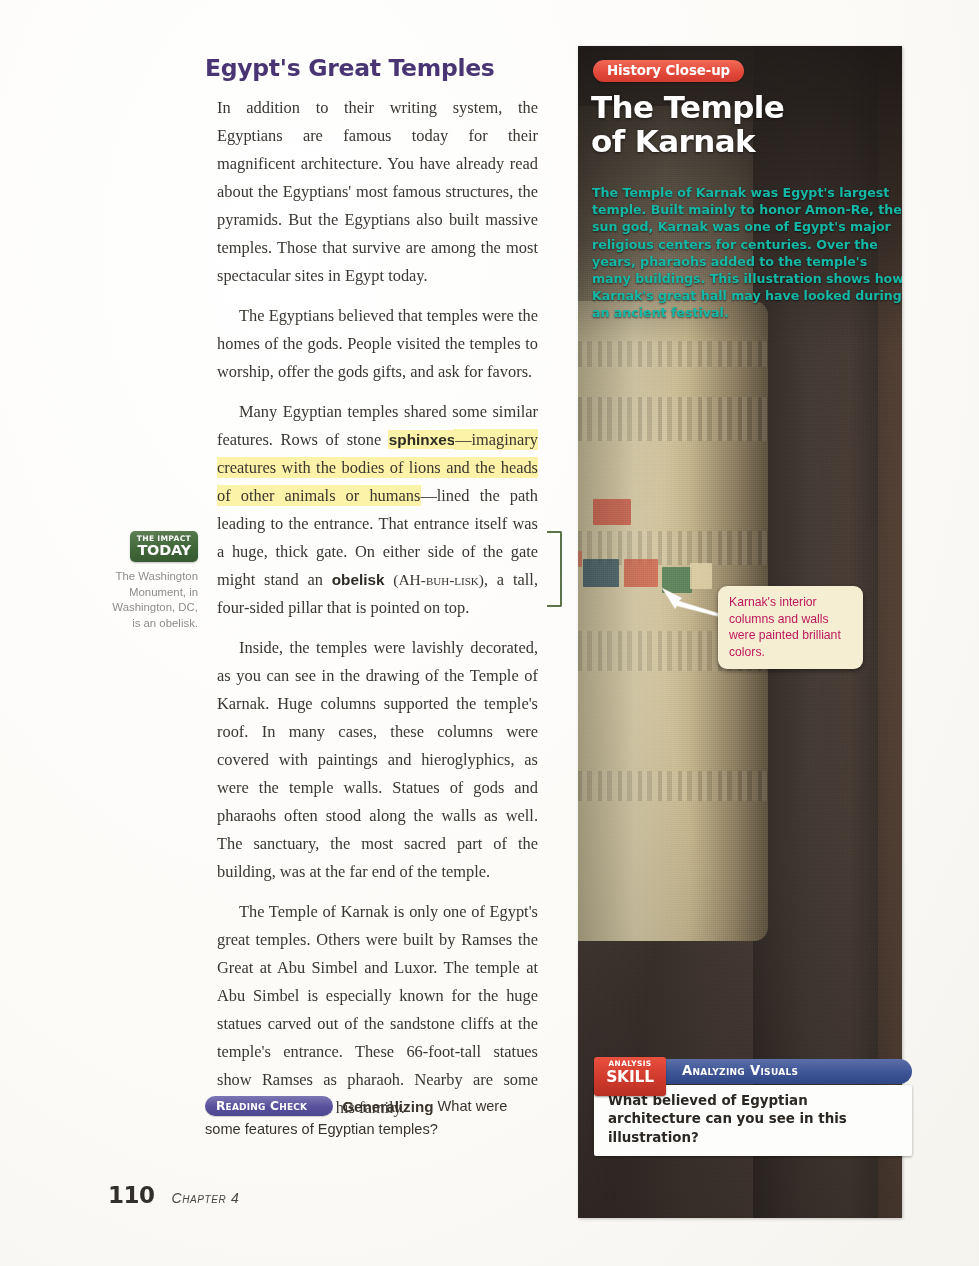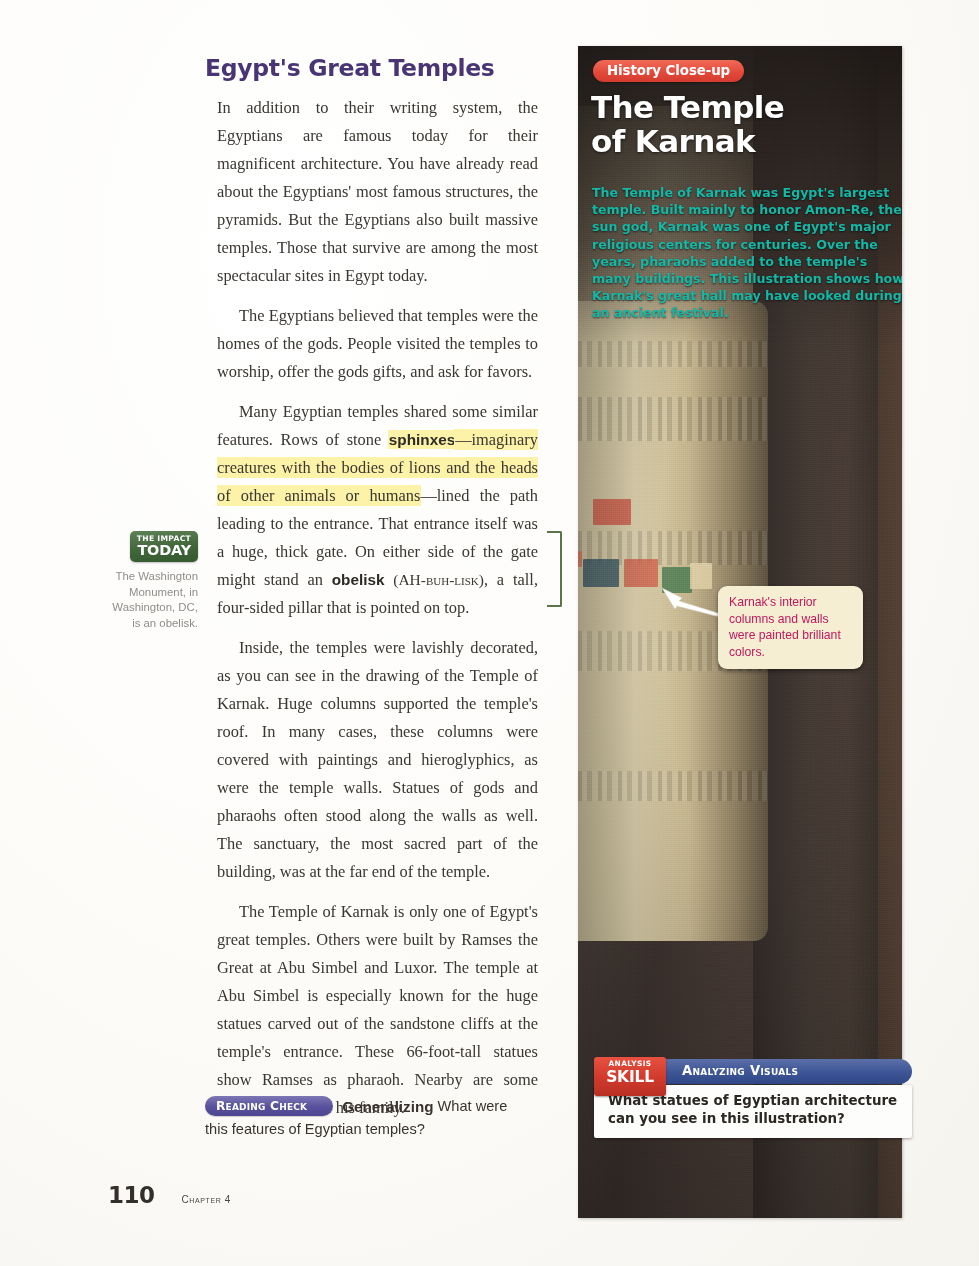--- a/index.html
+++ b/index.html
@@ -96,22 +96,22 @@
     font-family:"Liberation Sans",sans-serif;
     font-size:14.6px;color:#3a332c;line-height:22px;margin-top:2px;
   }
   
   .footer{position:absolute;left:108px;top:1182px;}
   .pg-num{
     font-family:"DejaVu Sans",sans-serif;font-weight:bold;font-size:23px;
     color:#33302b;letter-spacing:-.5px;
   }
   .pg-chap{
-    font-family:"Liberation Sans",sans-serif;font-size:10px;color:#4b4740;
-    font-variant:small-caps;letter-spacing:.6px;margin-left:27px;
+    font-family:"Liberation Sans",sans-serif;font-size:14px;color:#4b4740;
+    font-variant:small-caps;letter-spacing:.6px;margin-left:17px;font-style:italic;
   }
   
   .photo-panel{
     position:absolute;left:578px;top:46px;width:324px;height:1172px;
     overflow:hidden;
     background:#4a3f3a;
     box-shadow:1px 1px 3px rgba(0,0,0,.22);
   }
   
   .ph-base{
@@ -257,21 +257,21 @@
   <div class="impact">
     <div class="impact-badge">
       <span class="l1">THE IMPACT</span>
       <span class="l2">TODAY</span>
     </div>
     <div class="impact-cap">The Washington Monument, in Washington, DC, is an obelisk.</div>
   </div>
 
   <div class="reading-check">
     <span class="rc-pill">Reading Check</span><span class="rc-term">Generalizing</span><span class="rc-q">&nbsp;</span><span class="rc-q">What were</span>
-    <div class="rc-line2">this features of Egyptian temples?</div>
+    <div class="rc-line2">some features of Egyptian temples?</div>
   </div>
 
   <div class="footer">
     <span class="pg-num">110</span><span class="pg-chap">Chapter 4</span>
   </div>
 
   <div class="photo-panel">
     <div class="ph-base"></div>
     <div class="cap-column"></div>
     <div class="col-dark"></div>
@@ -309,16 +309,16 @@
   <div class="skill-wrap">
     <div class="skill-row">
       <div class="skill-bar">
         <span>Analyzing Visuals</span>
       </div>
       <div class="skill-badge">
         <span class="s1">ANALYSIS</span>
         <span class="s2">SKILL</span>
       </div>
     </div>
-    <div class="skill-q">What statues of Egyptian architecture can you see in this illustration?</div>
+    <div class="skill-q">What believed of Egyptian architecture can you see in this illustration?</div>
   </div>
 
 </div>
 
 </body></html>

